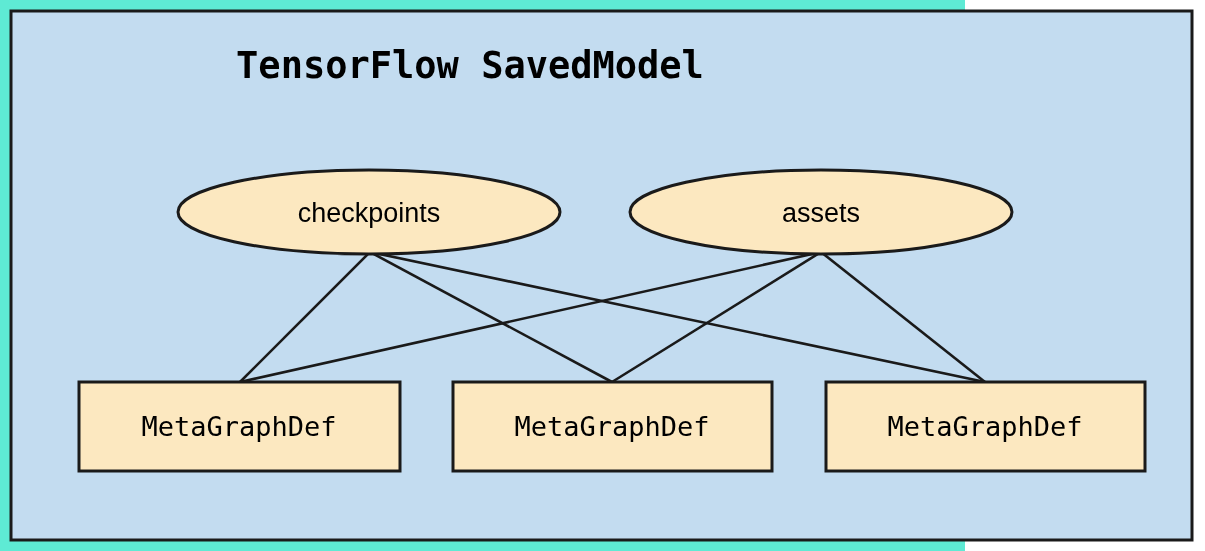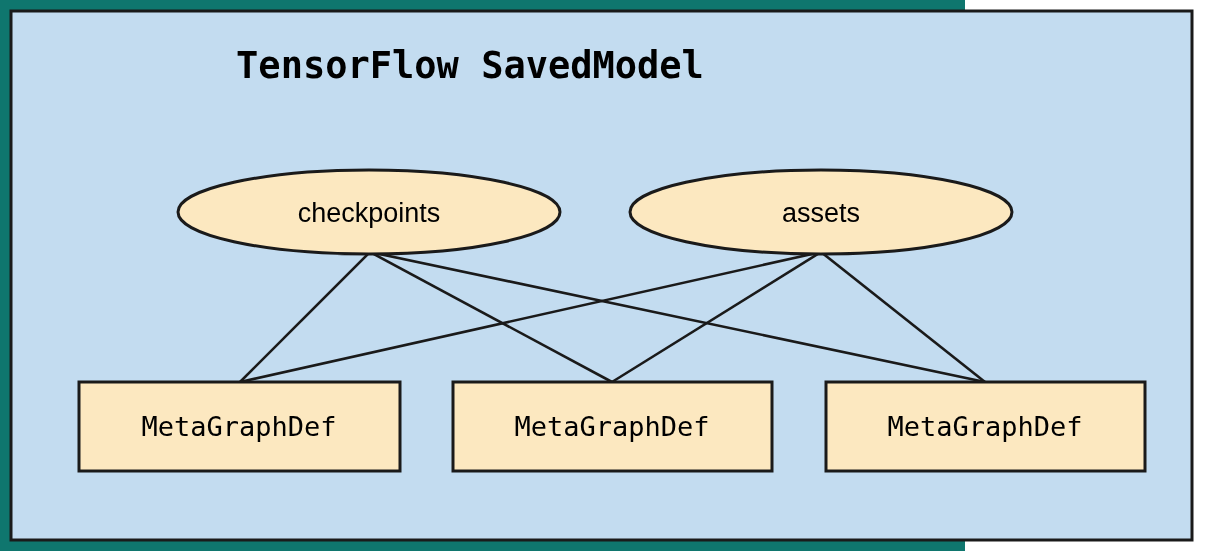--- a/index.html
+++ b/index.html
@@ -10,21 +10,21 @@
   body {
     width: 1205px;
     height: 551px;
     overflow: hidden;
     font-family: "Liberation Sans", sans-serif;
   }
   #canvas {
     position: relative;
     width: 965px;
     height: 551px;
-    background: #0f766e;
+    background: #5eead4;
   }
   #diagram-svg {
     position: absolute;
     top: 0;
     left: 0;
     width: 1205px;
     height: 551px;
     display: block;
   }
   .container-rect {

